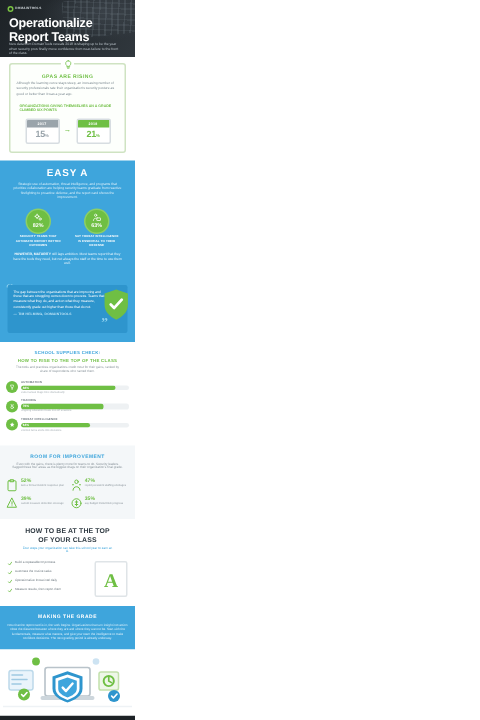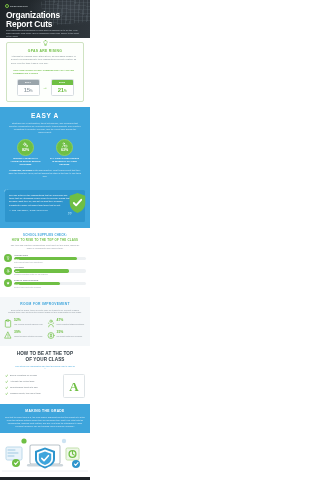--- a/index.html
+++ b/index.html
@@ -171,22 +171,22 @@
 
 <div class="page">
 
   <div class="hero">
     <div class="hero-keys"></div>
     <div class="hero-logo">
       <span class="mark"></span>
       <span class="wordmark">DOMAINTOOLS</span>
     </div>
     <h1>
-      <span>Organizations</span><br>
-      <span>Report Cuts</span>
+      <span>Operationalize</span><br>
+      <span>Report Teams</span>
     </h1>
     <p class="sub">New data from DomainTools reveals 2018 is shaping up to be the year when security pros finally move confidence from near-failure to the front of the class.</p>
   </div>
 
   <div class="sec gpa">
     <div class="gpa-card">
       <div class="bulb">
         <svg viewBox="0 0 24 24" fill="none" stroke="#6fbf44" stroke-width="2" stroke-linecap="round">
           <path d="M9 19h6M10 22h4M12 2a7 7 0 0 0-4 12.7V17h8v-2.3A7 7 0 0 0 12 2z"></path>
         </svg>

